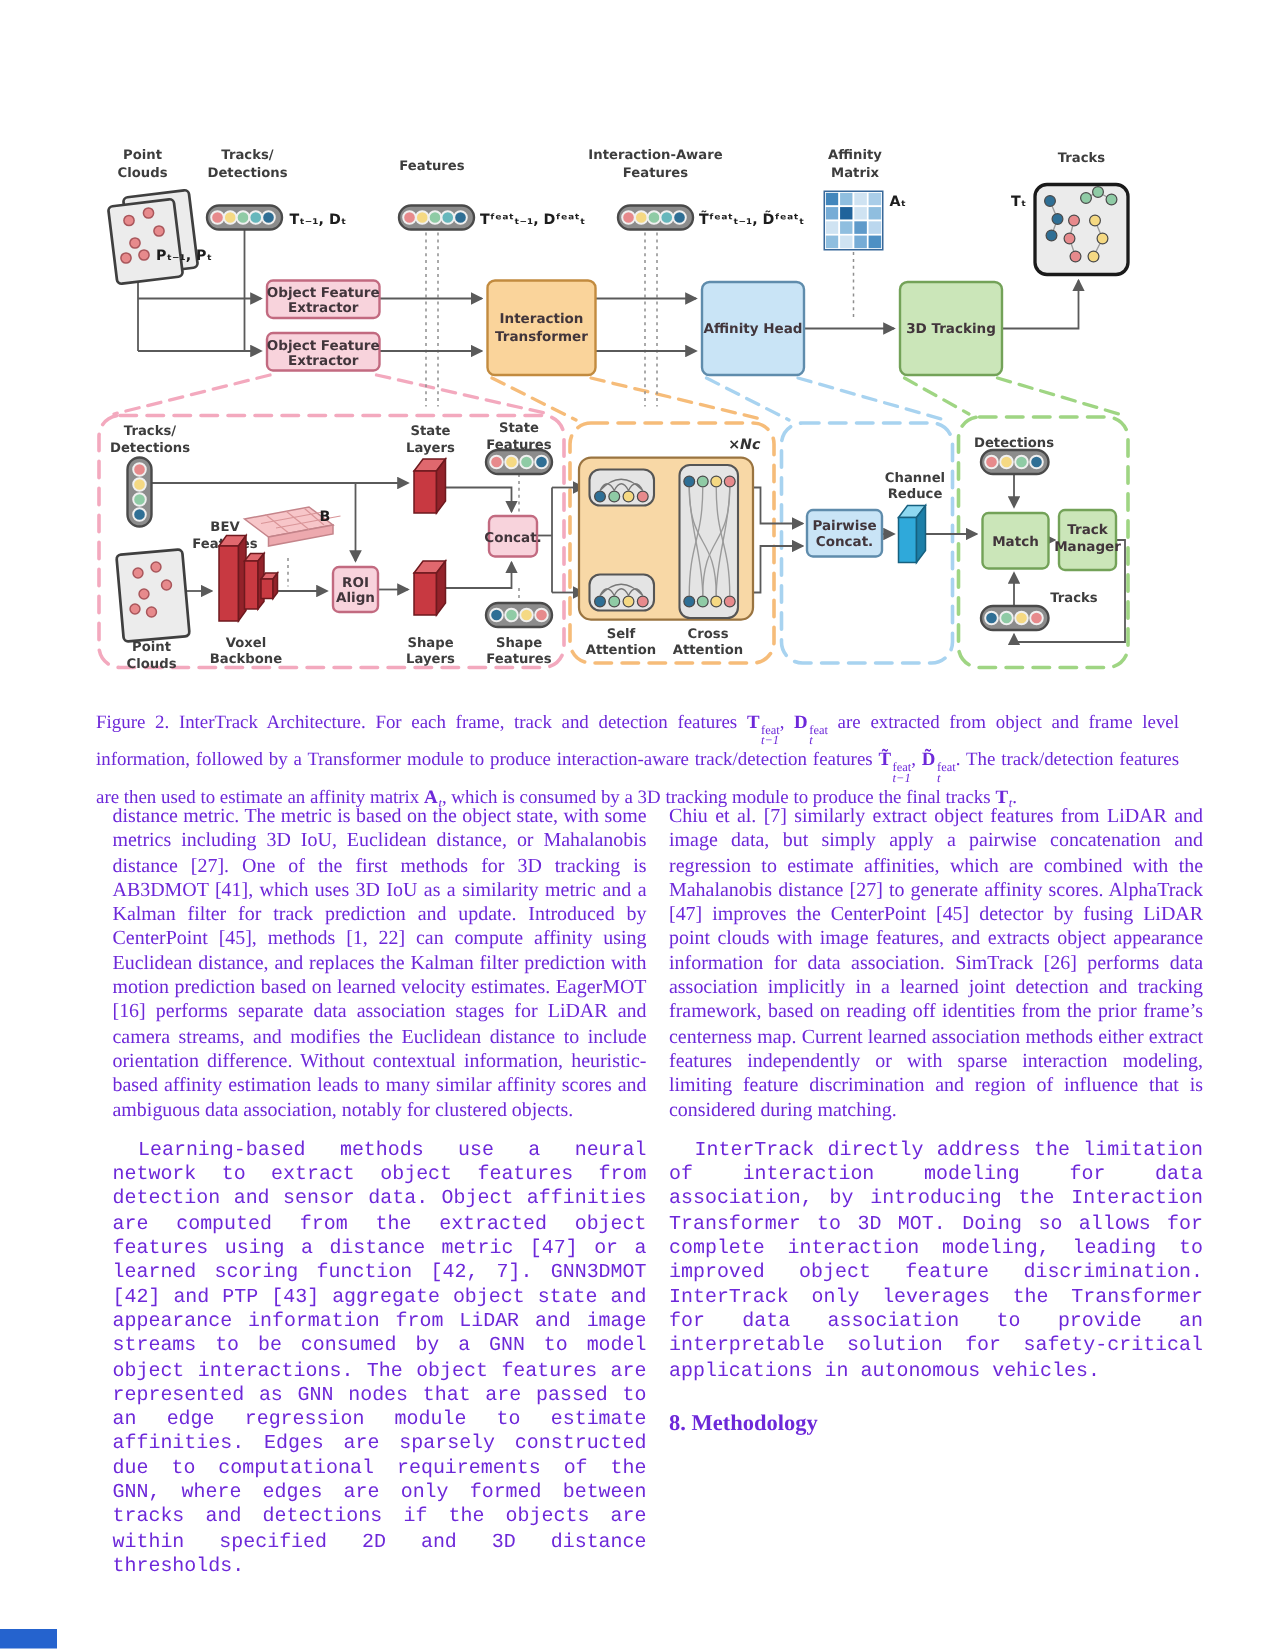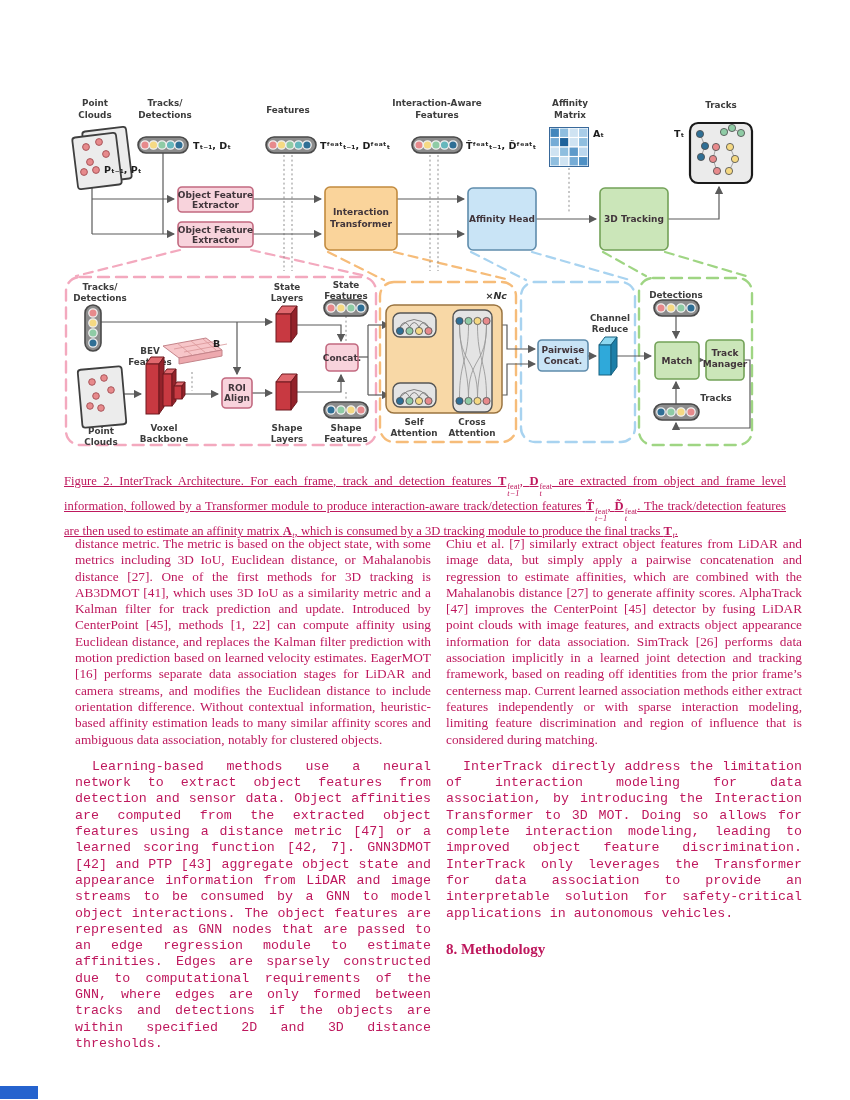--- a/index.html
+++ b/index.html
@@ -1,17 +1,17 @@
 <!DOCTYPE html>
 <html><head>
 <meta charset="utf-8">
 <style>
   html,body{margin:0;padding:0;background:#ffffff;}
   #page{position:relative;width:850px;height:1100px;background:#ffffff;overflow:hidden;
-        font-family:"Liberation Serif",serif;color:#be185d;}
+        font-family:"Liberation Serif",serif;color:#6d28d9;}
   
   #fig{position:absolute;left:0;top:88px;}
   .flow{stroke:#5a5a5a;stroke-width:1.2;fill:none;}
   .dot{stroke:#8f8f8f;stroke-width:1;stroke-dasharray:2 2.6;fill:none;}
   .dc{fill:none;stroke-width:2.4;stroke-linecap:round;stroke-dasharray:11 7;}
   .exp{fill:none;stroke-width:2.2;stroke-linecap:round;stroke-dasharray:9 6;}
   .lblS{font:bold 8.8px "DejaVu Sans",sans-serif;fill:#3d3d3d;text-anchor:middle;}
   .lblB{font:bold 9px "DejaVu Sans",sans-serif;fill:#41353b;text-anchor:middle;}
   .mth{font:bold 9.5px "DejaVu Sans",sans-serif;fill:#1d1d1d;}
   .bxPink{fill:#F8D3DC;stroke:#C26A80;stroke-width:1.6;}
@@ -23,21 +23,21 @@
   .panel{fill:#ECECEC;stroke:#3f3f3f;stroke-width:1.8;}
   .pcd{fill:#E78A8C;stroke:#A9565B;stroke-width:1;}
   .slabF{fill:#C83941;stroke:#6E191E;stroke-width:1;}
   .slabT{fill:#E0686E;stroke:#6E191E;stroke-width:1;}
   .slabR{fill:#93222A;stroke:#6E191E;stroke-width:1;}
   .att{fill:#E4E4E4;stroke:#555;stroke-width:1.4;}
   .arc{stroke:#777;stroke-width:0.9;fill:none;}
   .xl{stroke:#9a9a9a;stroke-width:0.9;fill:none;}
   
   #caption{position:absolute;left:64px;top:460px;width:722px;font-size:12.6px;
-           line-height:17.2px;text-align:justify;text-decoration:underline;}
+           line-height:17.2px;text-align:justify;}
   .math{white-space:nowrap;}
   .ss{display:inline-flex;flex-direction:column;font-size:8.3px;line-height:7.6px;
       vertical-align:-4px;margin-left:1px;}
   .ss .sp{font-style:normal;}
   .ss .sb{font-style:italic;}
   .so{font-size:8.3px;font-style:italic;vertical-align:-3px;margin-left:0.5px;}
   
   .col{position:absolute;top:536px;width:356px;font-size:13.3px;line-height:16.3px;
        text-align:justify;}
   #colL{left:75px;} #colR{left:446px;}

